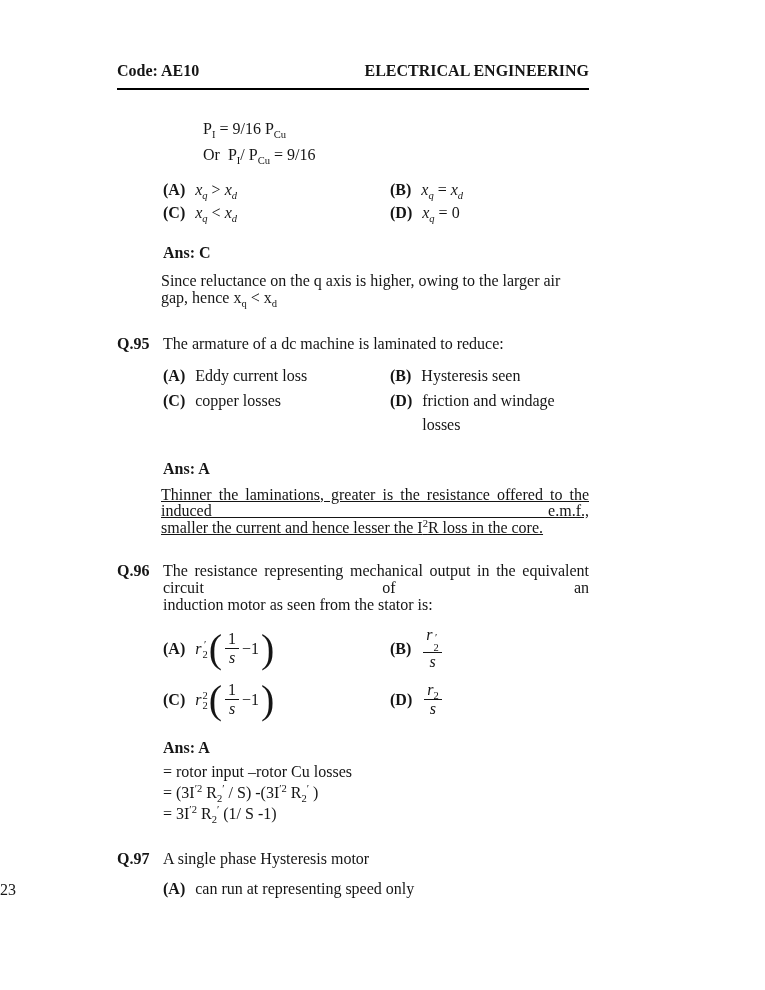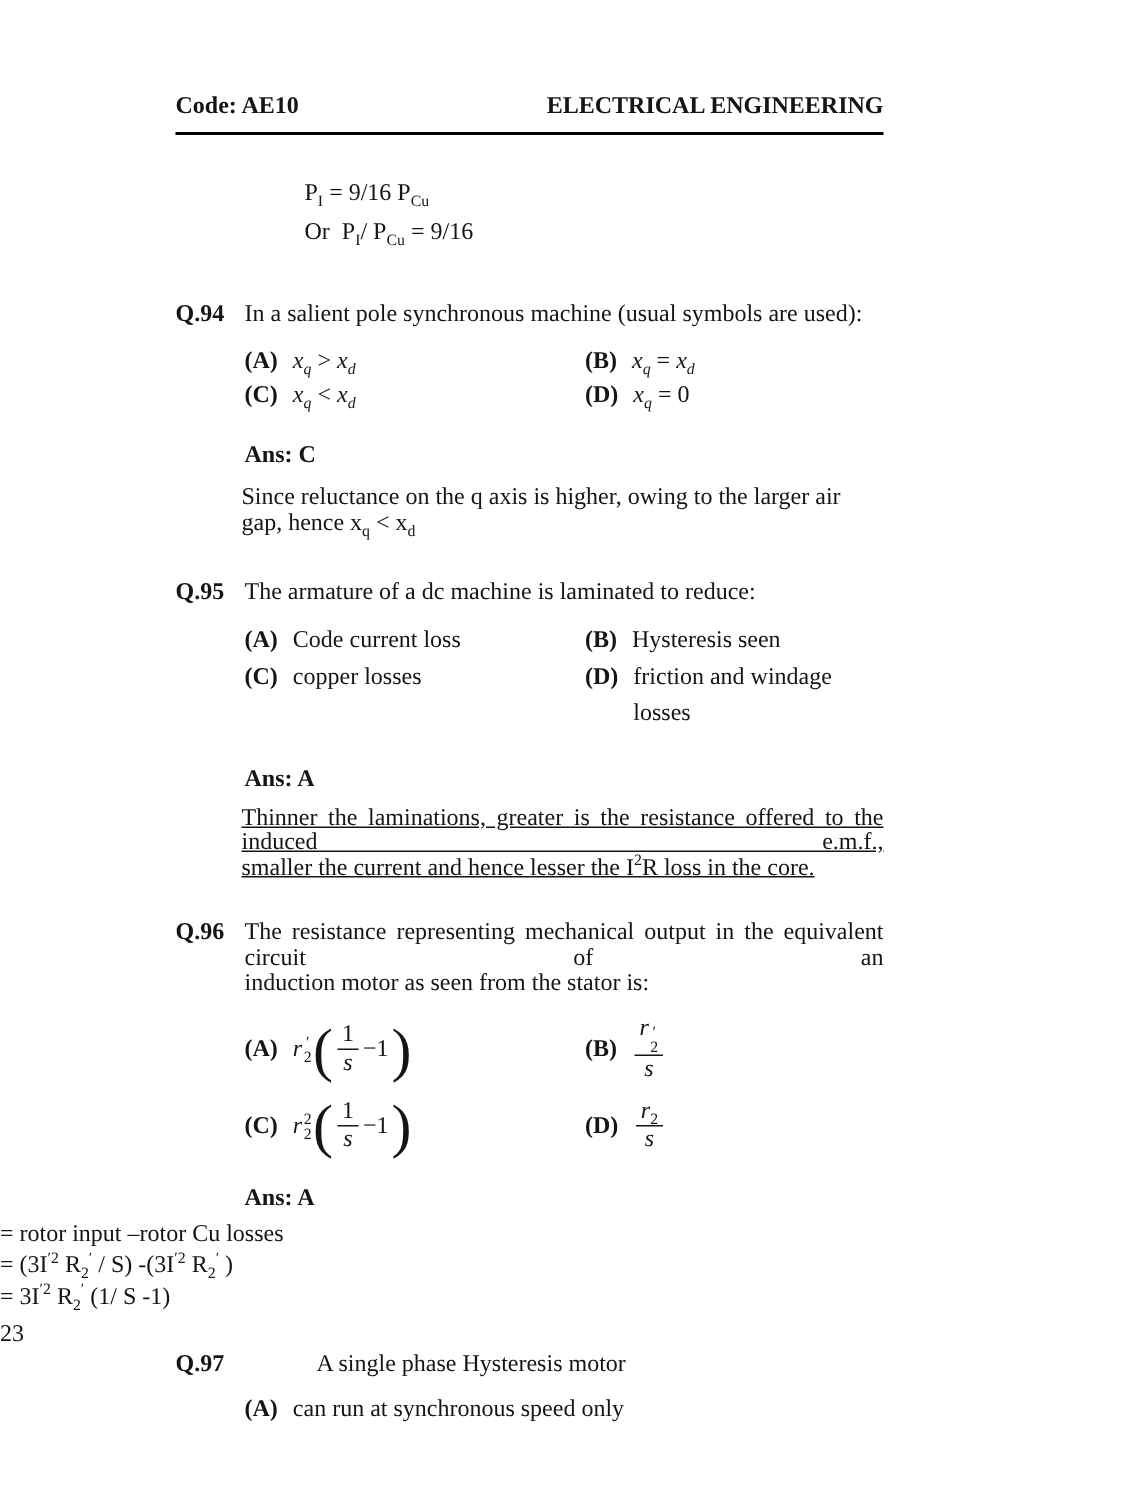--- a/index.html
+++ b/index.html
@@ -28,21 +28,21 @@
   .opt{display:flex;align-items:baseline;}
   .opt.vcent{align-items:center;}
   .optlab{font-weight:bold;flex:none;margin-right:10px;}
 
   .optcol{margin-left:163px;margin-right:117px;}
   .optcol .opt{margin-top:9px;line-height:24.5px;}
 
   .ans{margin-left:163px;font-weight:bold;}
   .expl{margin-left:161px;margin-right:117px;line-height:16.5px;}
 
-  .work{line-height:21px;}
+  .work{margin-left:163px;line-height:21px;}
 
   
   .math{display:inline-flex;align-items:center;}
   .tok{display:inline-flex;align-items:center;}
   .frac{display:inline-flex;flex-direction:column;align-items:center;vertical-align:middle;margin:0 2px;line-height:1.15;}
   .frac .num{border-bottom:1px solid #151515;padding:0 3px;}
   .frac .den{padding:0 3px;}
   .ss{display:inline-flex;flex-direction:column;align-items:center;font-size:10.5px;line-height:0.95;margin-left:1px;transform:translateY(1px);}
   .bigp{font-size:40px;font-weight:400;line-height:0.75;margin:0 1px;}
   .mbin{margin:0 1px;}
@@ -59,43 +59,39 @@
   .mt-opts95{margin-top:11px;}
   .opts95 .opt{line-height:24.5px;}
   .mt-ans95{margin-top:22px;}
   .mt-expl95{margin-top:9px;text-decoration:underline;}
   .mt-q96{margin-top:26px;line-height:17px;}
   .mt-opts96{margin-top:10px;}
   .opts96 .opt{height:51px;}
   .mt-ans96{margin-top:14px;}
   .mt-expl96{margin-top:9px;}
   .mt-work{margin-top:4px;}
-  .mt-q97{margin-top:26px;gap:48px;}
+  .mt-q97{margin-top:26px;}
   .mt-opts97{margin-top:7px;}
 </style>
 </head>
 <body>
 
 <div class="page">
 
   <div class="hdr">
     <span>Code: AE10</span>
     <span>ELECTRICAL ENGINEERING</span>
   </div>
   <div class="rule"></div>
 
   <div class="carry">
     <div>P<sub>I</sub> = 9/16 P<sub>Cu</sub></div>
     <div>Or&nbsp; P<sub>I</sub>/ P<sub>Cu</sub> = 9/16</div>
   </div>
 
-  <div class="qhead mt-q94">
-    <span class="qnum">Q.94</span>
-    <span class="qtext">In a salient pole synchronous machine (usual symbols are used):</span>
-  </div>
   <div class="opts2 opts94 mt-opts94">
     <div class="opt">
       <span class="optlab">(A)</span>
       <span><i>x<sub>q</sub></i> &gt; <i>x<sub>d</sub></i></span>
     </div>
     <div class="opt">
       <span class="optlab">(B)</span>
       <span><i>x<sub>q</sub></i> = <i>x<sub>d</sub></i></span>
     </div>
     <div class="opt">
@@ -110,21 +106,21 @@
   <div class="ans mt-ans94">Ans: C</div>
   <div class="expl mt-expl94">Since reluctance on the q axis is higher, owing to the larger air gap, hence x<sub>q</sub> &lt; x<sub>d</sub></div>
 
   <div class="qhead mt-q95">
     <span class="qnum">Q.95</span>
     <span class="qtext">The armature of a dc machine is laminated to reduce:</span>
   </div>
   <div class="opts2 opts95 mt-opts95">
     <div class="opt">
       <span class="optlab">(A)</span>
-      <span>Code current loss</span>
+      <span>Eddy current loss</span>
     </div>
     <div class="opt">
       <span class="optlab">(B)</span>
       <span>Hysteresis seen</span>
     </div>
     <div class="opt">
       <span class="optlab">(C)</span>
       <span>copper losses</span>
     </div>
     <div class="opt">
@@ -213,20 +209,20 @@
     <div>= 3I<sup>′2</sup> R<sub>2</sub><sup>′</sup> (1/ S -1)</div>
   </div>
 
   <div class="qhead mt-q97">
     <span class="qnum">Q.97</span>
     <span class="qtext">A single phase Hysteresis motor</span>
   </div>
   <div class="optcol mt-opts97">
     <div class="opt">
       <span class="optlab">(A)</span>
-      <span>can run at synchronous speed only</span>
+      <span>can run at representing speed only</span>
     </div>
 
   </div>
 
   <div class="footer">23</div>
 
 </div>
 
 </body></html>

